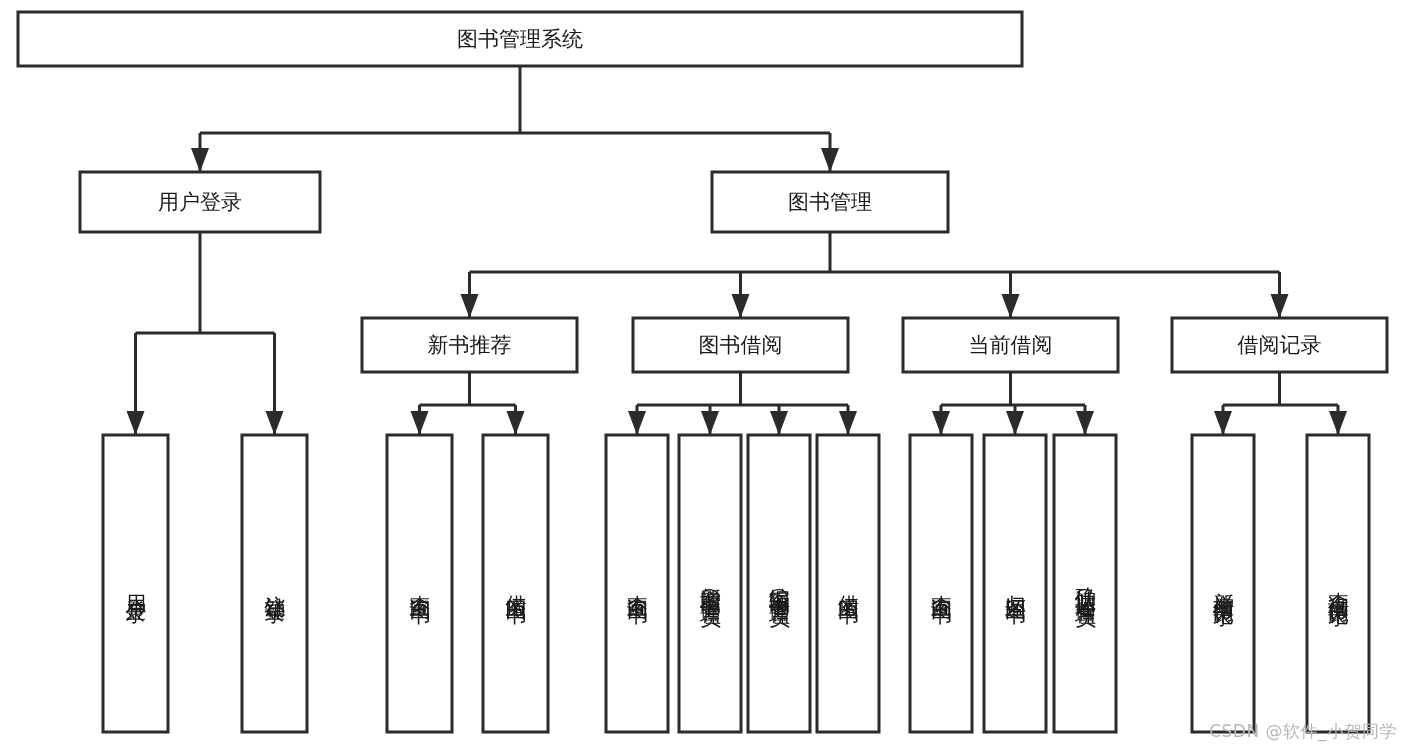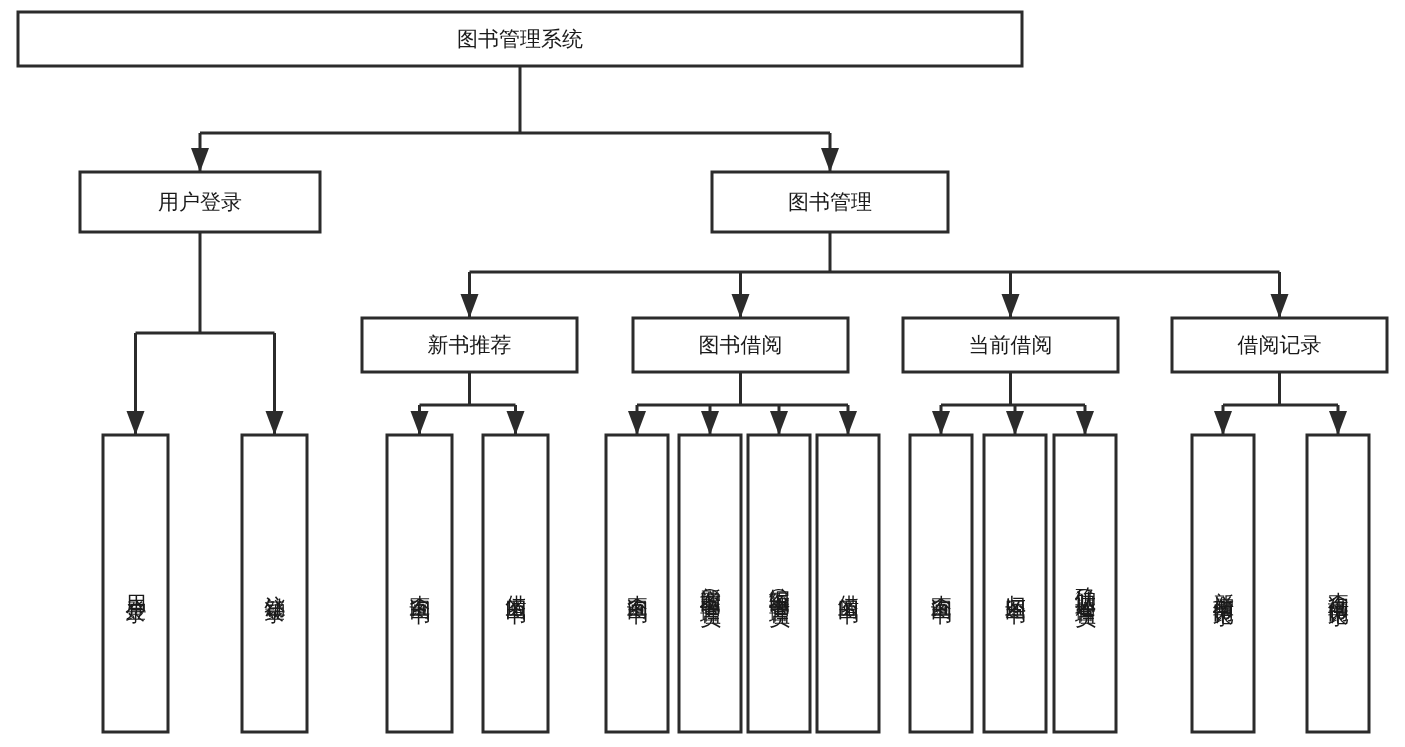--- a/index.html
+++ b/index.html
@@ -169,13 +169,14 @@
       <div class="node-label-v" style="left: 606px; top: 435px; width: 62px; height: 297px;">查询图书</div>
       <div class="node-label-v" style="left: 679px; top: 435px; width: 62px; height: 297px;">新增图书（管理员）</div>
       <div class="node-label-v" style="left: 748px; top: 435px; width: 62px; height: 297px;">编辑图书（管理员）</div>
       <div class="node-label-v" style="left: 817px; top: 435px; width: 62px; height: 297px;">借阅图书</div>
       <div class="node-label-v" style="left: 910px; top: 435px; width: 62px; height: 297px;">查询图书</div>
       <div class="node-label-v" style="left: 984px; top: 435px; width: 62px; height: 297px;">归还图书</div>
       <div class="node-label-v" style="left: 1054px; top: 435px; width: 62px; height: 297px;">确认归还（管理员）</div>
       <div class="node-label-v" style="left: 1192px; top: 435px; width: 62px; height: 297px;">新增借阅记录</div>
       <div class="node-label-v" style="left: 1307px; top: 435px; width: 62px; height: 297px;">查询借阅记录</div>
     </div>
+  <div class="watermark">CSDN @软件_小贺同学</div>
 </div>
 
 </body></html>

